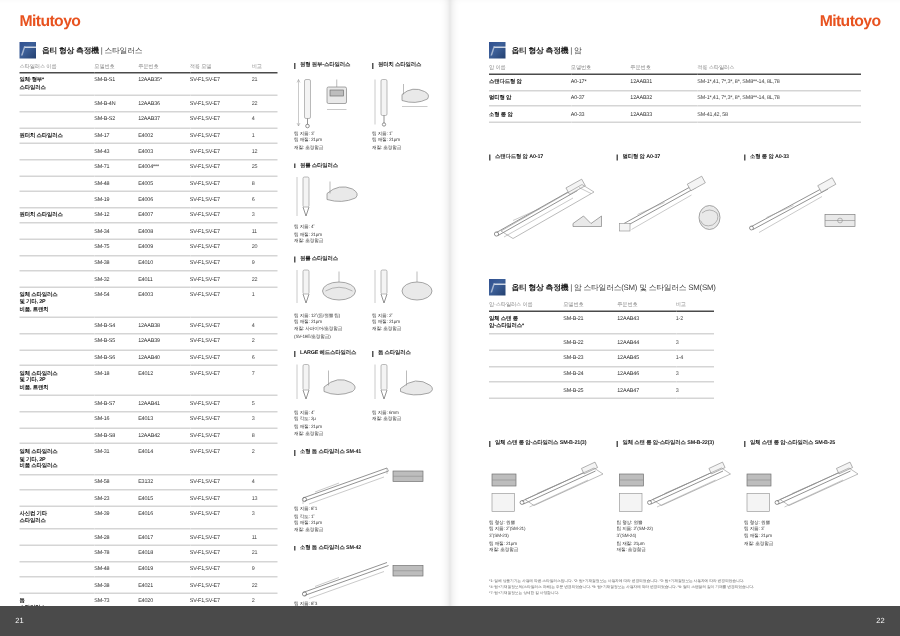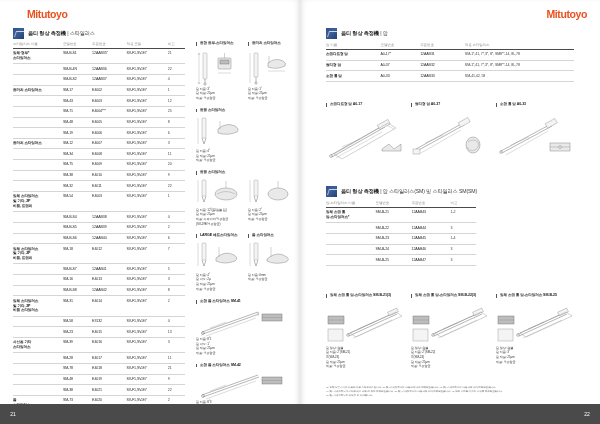--- a/index.html
+++ b/index.html
@@ -9,21 +9,21 @@
     font-family: "Liberation Sans", sans-serif;
     overflow: hidden;
   }
   .spread { position: relative; width: 600px; height: 424px; display: flex; }
   .page { position: relative; background: #ffffff; height: 424px; width: 300px; }
   .page.left  { box-shadow: inset -4px 0 8px -6px rgba(0,0,0,.30); }
   .page.right { box-shadow: inset  4px 0 8px -6px rgba(0,0,0,.30); }
 
   
   .logo { position: absolute; font-weight: bold; font-size: 10.5px;
-          letter-spacing: -.4px; color: #e8521f; white-space: nowrap; margin-left: 14px; }
+          letter-spacing: -.4px; color: #e8521f; white-space: nowrap; }
   .logo.l { left: 13px; top: 8px; }
   .logo.r { right: 13px; top: 8px; }
 
   
   .sec-head { display: flex; align-items: center; gap: 4px; }
   .sec-ico { width: 11px; height: 11px; background: linear-gradient(135deg,#2f4f8f 0%,#3d6099 45%,#24406f 100%);
              position: relative; flex: none; }
   .sec-ico::after { content: ""; position: absolute; left: 1.5px; top: 3px; width: 8px; height: 5px;
              border-top: .7px solid rgba(255,255,255,.75);
              border-left: .7px solid rgba(255,255,255,.55);

